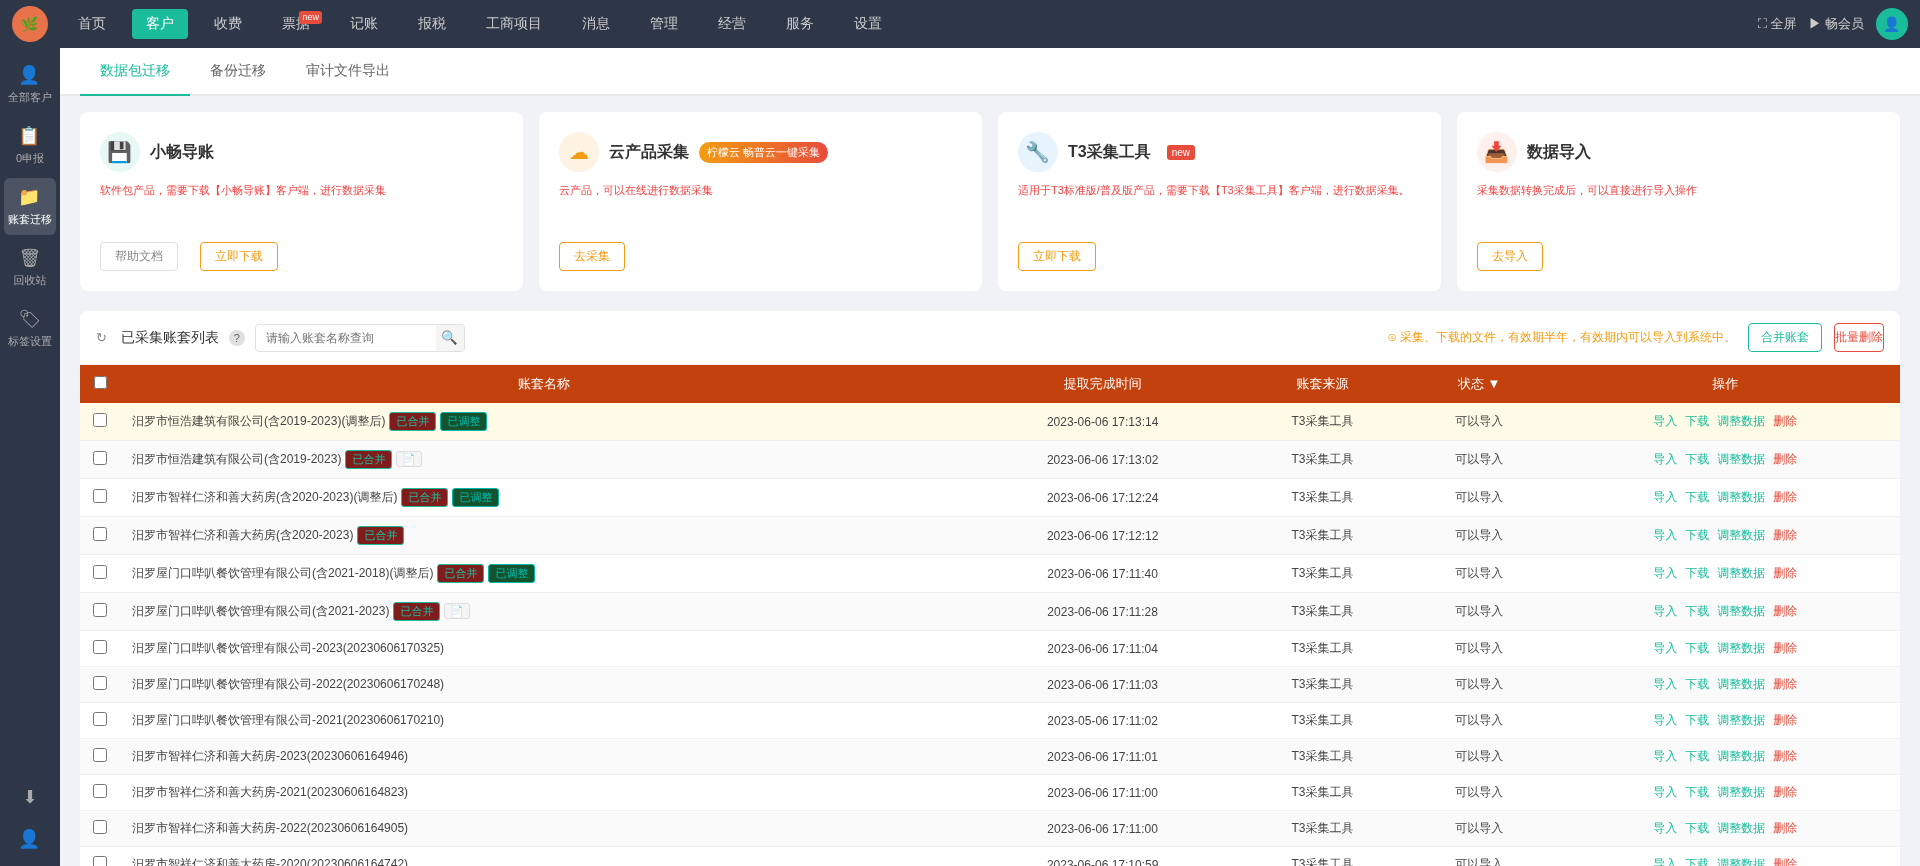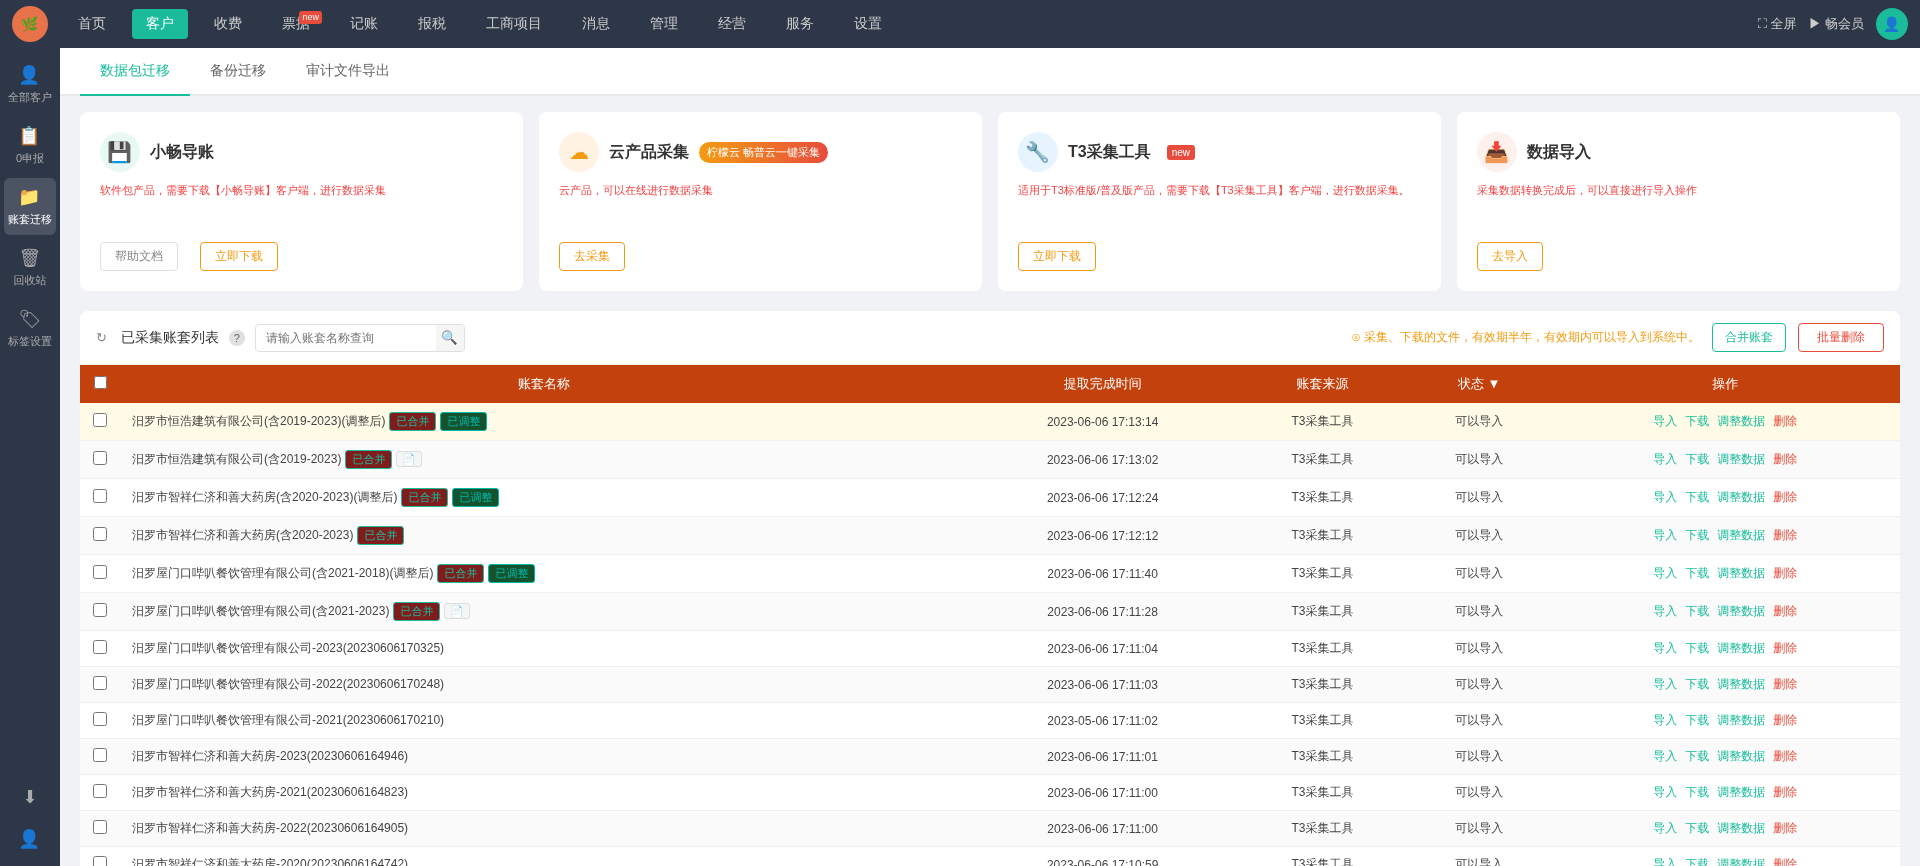--- a/index.html
+++ b/index.html
@@ -247,21 +247,21 @@
       color: #1abc9c;
       padding: 5px 12px;
       border-radius: 4px;
       cursor: pointer;
       font-size: 12px;
     }
     .btn-danger-outline {
       border: 1px solid #e74c3c;
       background: white;
       color: #e74c3c;
-      padding: 5px 18px;
+      padding: 5px 0;
       border-radius: 4px;
       cursor: pointer;
       font-size: 12px;
     }
 
     
     .data-table { width: 100%; border-collapse: collapse; }
     .data-table thead tr {
       background: #c2410c;
       color: white;

